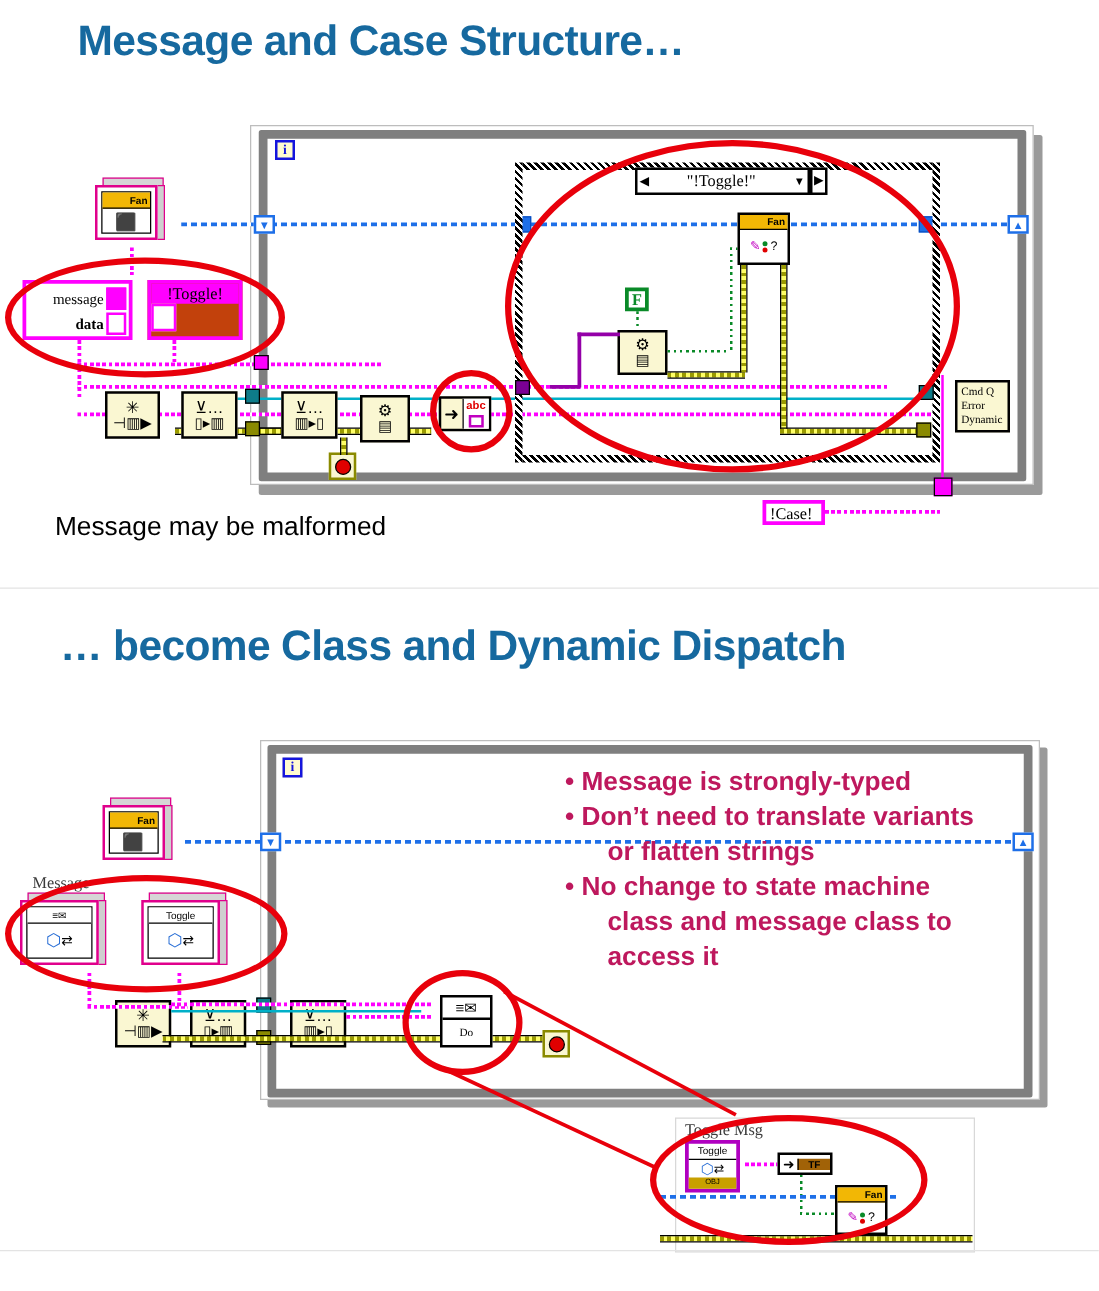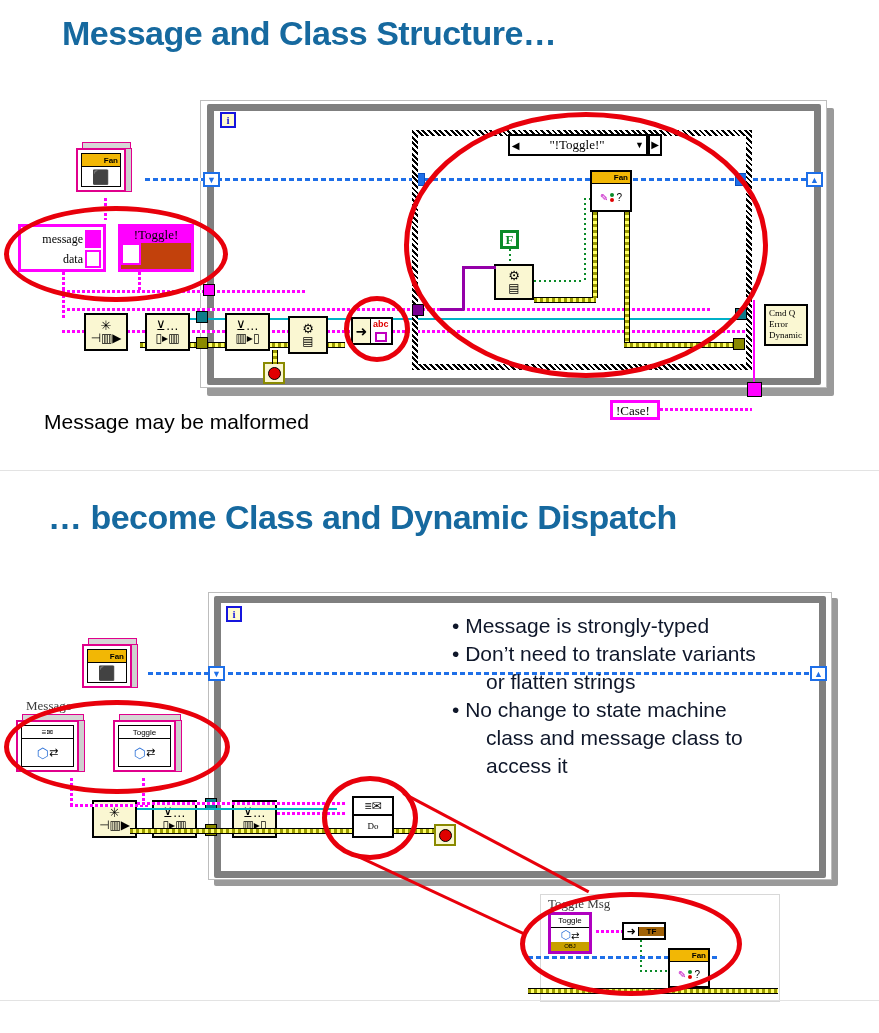--- a/index.html
+++ b/index.html
@@ -172,30 +172,30 @@
 
   
   .ellipse{position:absolute;border:5px solid #E8000B;border-radius:50%;
       box-sizing:border-box;pointer-events:none;}
   .redline{position:absolute;background:#E8000B;height:3px;
       transform-origin:0 0;pointer-events:none;}
 
   .bdlabel{position:absolute;font-size:13px;color:#3a3a3a;white-space:nowrap;
       font-family:"Liberation Serif",serif;}
 
-  .bullets{position:absolute;font-size:21px;color:#0f172a;line-height:28px;}
+  .bullets{position:absolute;font-size:21px;color:#be185d;line-height:28px;font-weight:bold;}
   .bullets div{white-space:nowrap;}
   .b-ind{padding-left:34px;}
 
   .hr-faint{position:absolute;left:0;width:879px;height:1px;background:#e3e3e3;}
 </style>
 </head>
 <body>
 
-<div class="slide-title" id="title-1">Message and Class Structure…</div>
+<div class="slide-title" id="title-1">Message and Case Structure…</div>
 
 <div>
 
   <div class="whileloop-shadow" style="left:207px;top:108px;width:627px;height:288px;"></div>
   <div class="bd-window" style="left:200px;top:100px;width:627px;height:288px;"></div>
 
   <div class="whileloop" style="left:207px;top:104px;width:614px;height:281px;"></div>
 
   <div class="term-i" style="left:220px;top:112px;">i</div>
 
@@ -215,21 +215,21 @@
       </div>
     </div>
   </div>
   <div class="wire w-pink-v" style="left:104px;top:198px;height:22px;"></div>
 
   <div class="cluster" style="left:18px;top:224px;width:88px;height:48px;">
     <div class="cl-row" style="height:20px;">
       <span class="cl-lab">message</span>
       <span class="cl-box" style="width:16px;height:18px;background:#FF00FF;"></span>
     </div>
-    <div class="cl-row" style="height:20px;">
+    <div class="cl-row" style="height:20px;font-weight:bold;">
       <span class="cl-lab">data</span>
       <span class="cl-box" style="width:16px;height:18px;"></span>
     </div>
   </div>
 
   <div class="strconst" style="left:118px;top:224px;width:76px;height:48px;">
     <div class="sv" style="text-align:center;">!Toggle!</div>
     <div style="display:flex;">
         <span style="width:20px;height:22px;border:2px solid #FF00FF;
          box-sizing:border-box;background:#fff;"></span>

